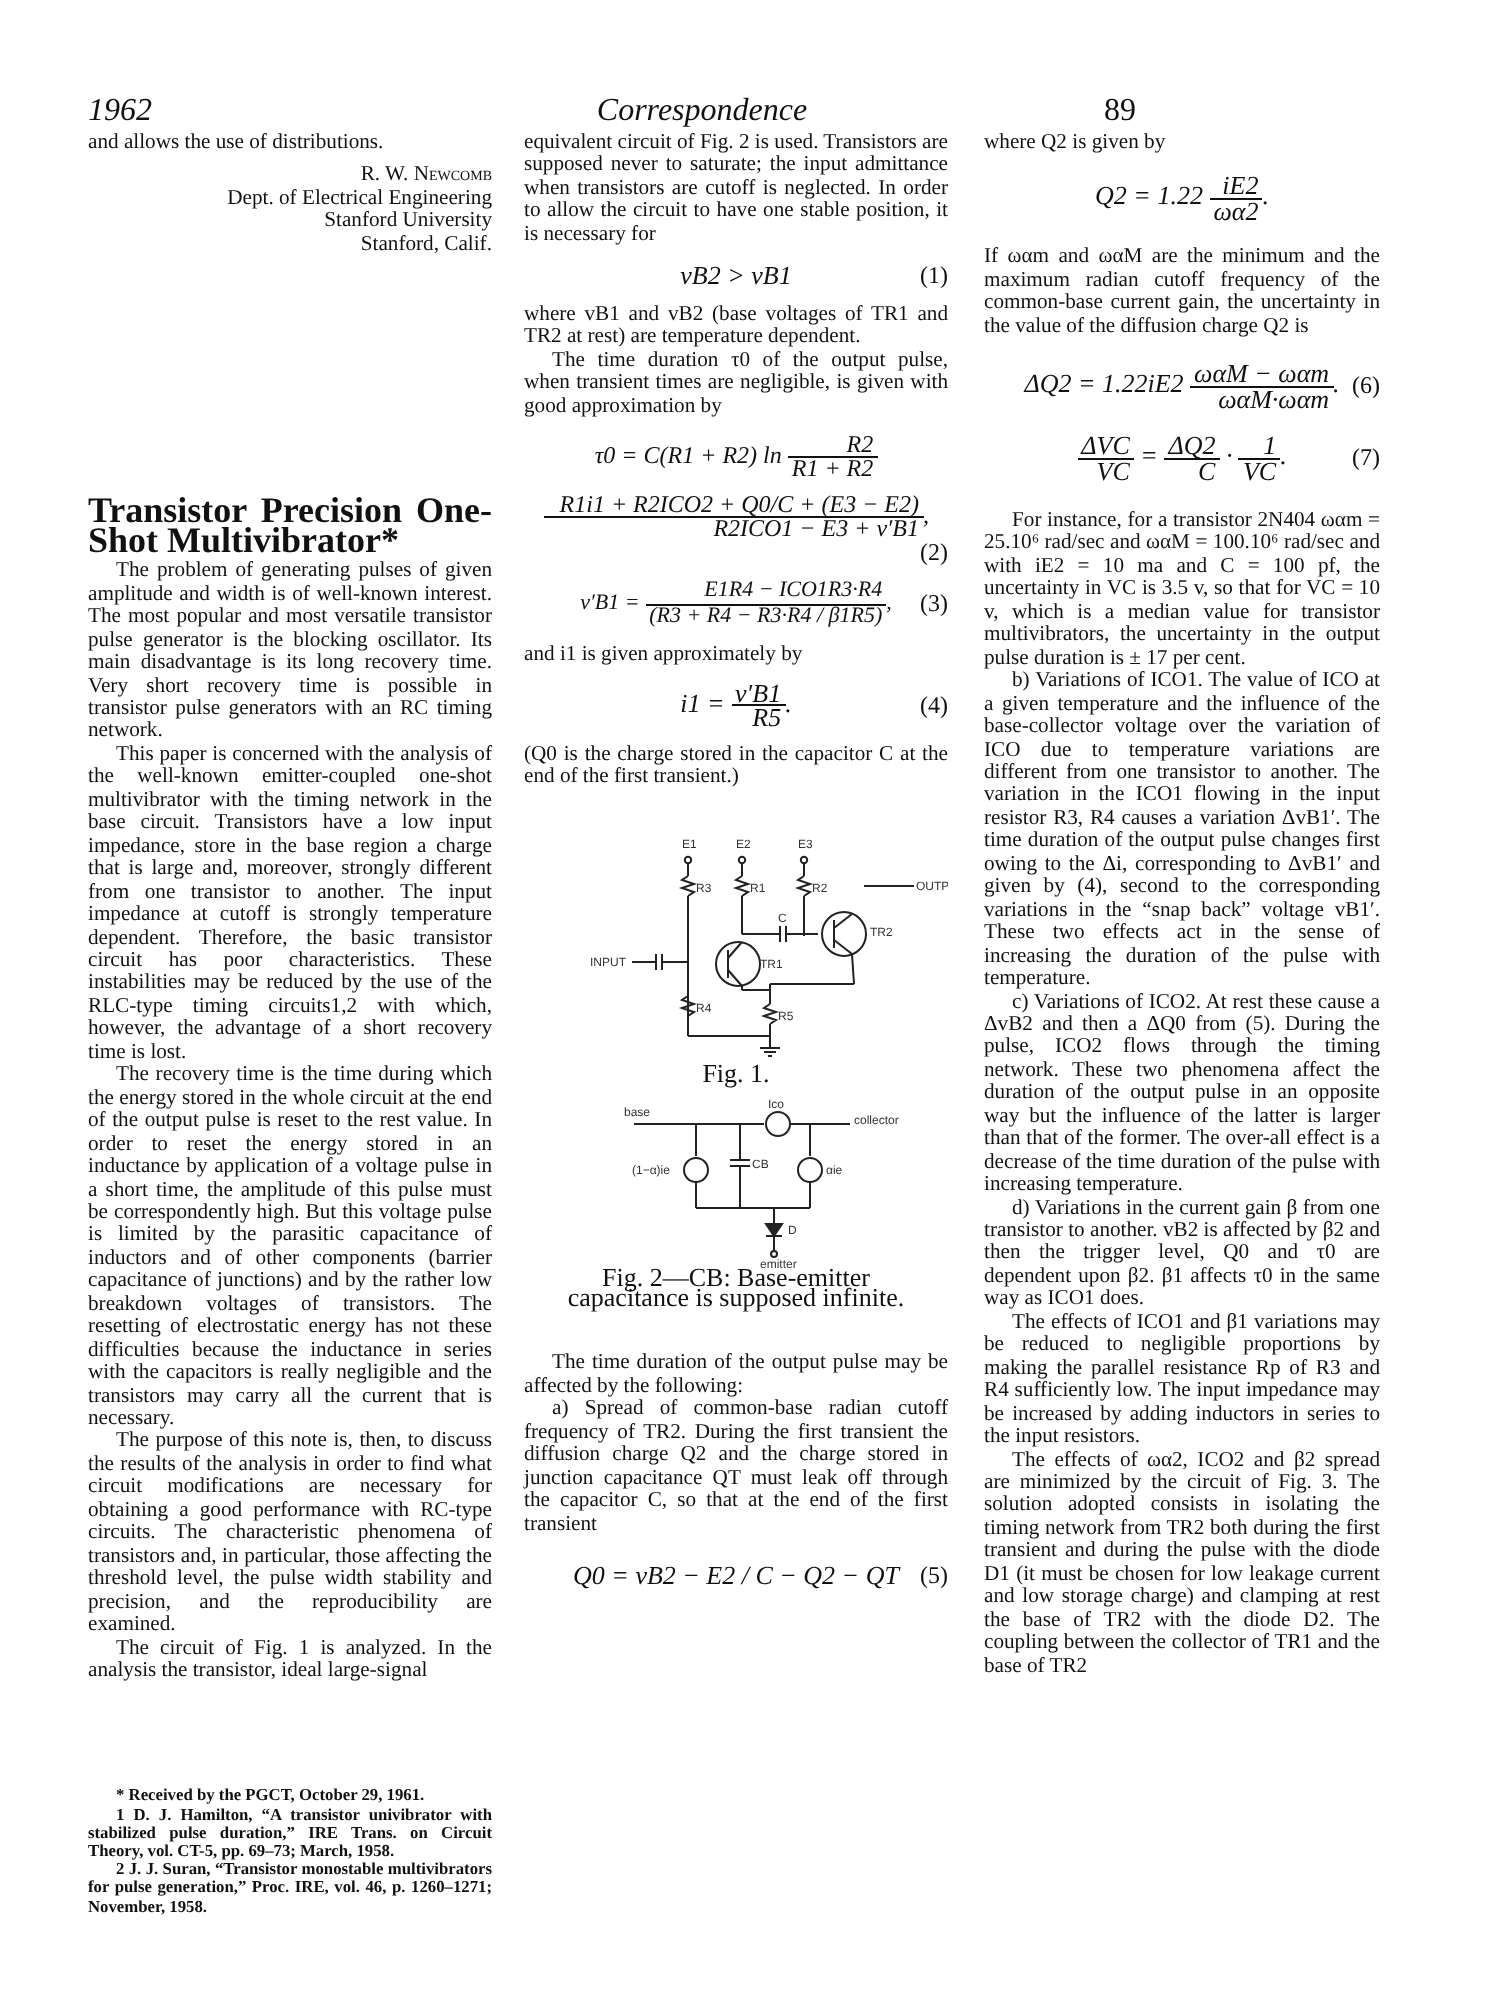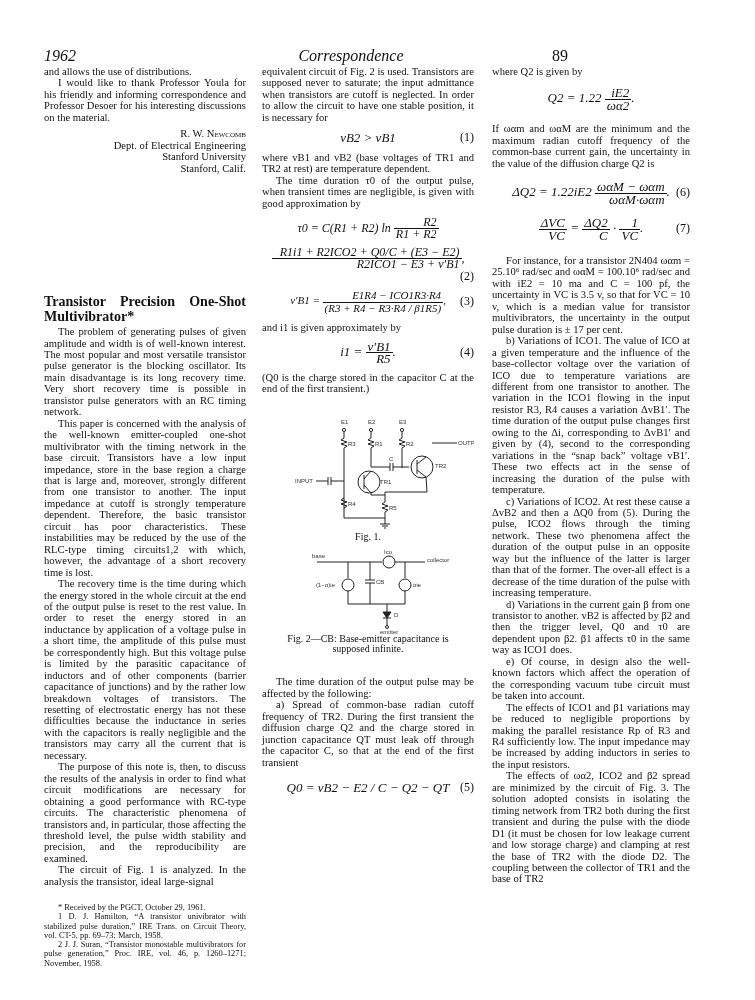--- a/index.html
+++ b/index.html
@@ -10,55 +10,54 @@
   .hdr-center{left:0;width:702px;text-align:center;font-style:italic;}
   .hdr-right{right:187px;}
   .col{position:absolute;font-size:10.6px;line-height:11.45px;text-align:justify;}
   .c1{left:44px;top:66px;width:202px;}
   .c2{left:262px;top:66px;width:212px;}
   .c3{left:492px;top:66px;width:198px;}
   p{margin:0;}
   .ind{text-indent:14px;}
   .sig{text-align:right;}
   .sc{font-variant:small-caps;}
-  .title{font-weight:bold;font-size:14px;line-height:15px;margin-top:120px;margin-bottom:2px;font-family:"Liberation Serif",serif;}
+  .title{font-weight:bold;font-size:18px;line-height:15px;margin-top:120px;margin-bottom:2px;font-family:"Liberation Serif",serif;}
   .eq{position:relative;text-align:center;font-style:italic;font-size:13px;margin:8px 0;}
   .eq .num{position:absolute;right:0;top:50%;transform:translateY(-50%);font-style:normal;font-size:12px;}
   .frac{display:inline-block;vertical-align:middle;text-align:right;}
   .frac>span{display:block;padding:0 2px;}
   .frac>span.top{border-bottom:1px solid #111;}
   .fn{font-size:8.4px;line-height:9.2px;}
   .fig{position:relative;margin:6px 0;}
-  .caption{text-align:center;font-size:10px;line-height:10px;}
+  .caption{text-align:center;font-size:13px;line-height:10px;}
   svg{display:block;}
   .svgtxt{font-family:"Liberation Sans",sans-serif;font-size:6px;fill:#333;}
 </style>
 </head>
 <body>
 
 <div class="hdr hdr-left">1962</div>
 <div class="hdr hdr-center">Correspondence</div>
 <div class="hdr hdr-right">89</div>
 
 <div class="col c1">
   <p>and allows the use of distributions.</p>
-  <p class="ind">I would like to thank Professor Youla for his friendly and informing correspondence and Professor Desoer for his interesting discussions on the material.</p>
   <div style="margin-top:5px;">
     <p class="sig sc">R. W. Newcomb</p>
     <p class="sig">Dept. of Electrical Engineering</p>
     <p class="sig">Stanford University</p>
     <p class="sig">Stanford, Calif.</p>
   </div>
   <div class="title">Transistor Precision One-Shot Multivibrator*</div>
   <p class="ind">The problem of generating pulses of given amplitude and width is of well-known interest. The most popular and most versatile transistor pulse generator is the blocking oscillator. Its main disadvantage is its long recovery time. Very short recovery time is possible in transistor pulse generators with an RC timing network.</p>
   <p class="ind">This paper is concerned with the analysis of the well-known emitter-coupled one-shot multivibrator with the timing network in the base circuit. Transistors have a low input impedance, store in the base region a charge that is large and, moreover, strongly different from one transistor to another. The input impedance at cutoff is strongly temperature dependent. Therefore, the basic transistor circuit has poor characteristics. These instabilities may be reduced by the use of the RLC-type timing circuits1,2 with which, however, the advantage of a short recovery time is lost.</p>
   <p class="ind">The recovery time is the time during which the energy stored in the whole circuit at the end of the output pulse is reset to the rest value. In order to reset the energy stored in an inductance by application of a voltage pulse in a short time, the amplitude of this pulse must be correspondently high. But this voltage pulse is limited by the parasitic capacitance of inductors and of other components (barrier capacitance of junctions) and by the rather low breakdown voltages of transistors. The resetting of electrostatic energy has not these difficulties because the inductance in series with the capacitors is really negligible and the transistors may carry all the current that is necessary.</p>
   <p class="ind">The purpose of this note is, then, to discuss the results of the analysis in order to find what circuit modifications are necessary for obtaining a good performance with RC-type circuits. The characteristic phenomena of transistors and, in particular, those affecting the threshold level, the pulse width stability and precision, and the reproducibility are examined.</p>
   <p class="ind">The circuit of Fig. 1 is analyzed. In the analysis the transistor, ideal large-signal</p>
-  <div style="margin-top:16px;">
+  <div style="margin-top:52px;font-weight:bold;">
     <p class="fn ind">* Received by the PGCT, October 29, 1961.</p>
     <p class="fn ind">1 D. J. Hamilton, “A transistor univibrator with stabilized pulse duration,” IRE Trans. on Circuit Theory, vol. CT-5, pp. 69–73; March, 1958.</p>
     <p class="fn ind">2 J. J. Suran, “Transistor monostable multivibrators for pulse generation,” Proc. IRE, vol. 46, p. 1260–1271; November, 1958.</p>
   </div>
 </div>
 
 <div class="col c2">
   <p>equivalent circuit of Fig. 2 is used. Transistors are supposed never to saturate; the input admittance when transistors are cutoff is neglected. In order to allow the circuit to have one stable position, it is necessary for</p>
   <div class="eq" style="margin:9px 0 8px;">
     <span>vB2 &gt; vB1</span>
@@ -246,16 +245,15 @@
     =
     <span class="frac"><span class="top">ΔQ2</span><span>C</span></span>
     ·
     <span class="frac"><span class="top">1</span><span>VC</span></span>.
     <span class="num">(7)</span>
   </div>
   <p class="ind">For instance, for a transistor 2N404 ωαm = 25.10⁶ rad/sec and ωαM = 100.10⁶ rad/sec and with iE2 = 10 ma and C = 100 pf, the uncertainty in VC is 3.5 v, so that for VC = 10 v, which is a median value for transistor multivibrators, the uncertainty in the output pulse duration is ± 17 per cent.</p>
   <p class="ind">b) Variations of ICO1. The value of ICO at a given temperature and the influence of the base-collector voltage over the variation of ICO due to temperature variations are different from one transistor to another. The variation in the ICO1 flowing in the input resistor R3, R4 causes a variation ΔvB1′. The time duration of the output pulse changes first owing to the Δi, corresponding to ΔvB1′ and given by (4), second to the corresponding variations in the “snap back” voltage vB1′. These two effects act in the sense of increasing the duration of the pulse with temperature.</p>
   <p class="ind">c) Variations of ICO2. At rest these cause a ΔvB2 and then a ΔQ0 from (5). During the pulse, ICO2 flows through the timing network. These two phenomena affect the duration of the output pulse in an opposite way but the influence of the latter is larger than that of the former. The over-all effect is a decrease of the time duration of the pulse with increasing temperature.</p>
   <p class="ind">d) Variations in the current gain β from one transistor to another. vB2 is affected by β2 and then the trigger level, Q0 and τ0 are dependent upon β2. β1 affects τ0 in the same way as ICO1 does.</p>
-  <p class="ind">e) Of course, in design also the well-known factors which affect the operation of the corresponding vacuum tube circuit must be taken into account.</p>
   <p class="ind">The effects of ICO1 and β1 variations may be reduced to negligible proportions by making the parallel resistance Rp of R3 and R4 sufficiently low. The input impedance may be increased by adding inductors in series to the input resistors.</p>
   <p class="ind">The effects of ωα2, ICO2 and β2 spread are minimized by the circuit of Fig. 3. The solution adopted consists in isolating the timing network from TR2 both during the first transient and during the pulse with the diode D1 (it must be chosen for low leakage current and low storage charge) and clamping at rest the base of TR2 with the diode D2. The coupling between the collector of TR1 and the base of TR2</p>
 </div>
 
 </body></html>

